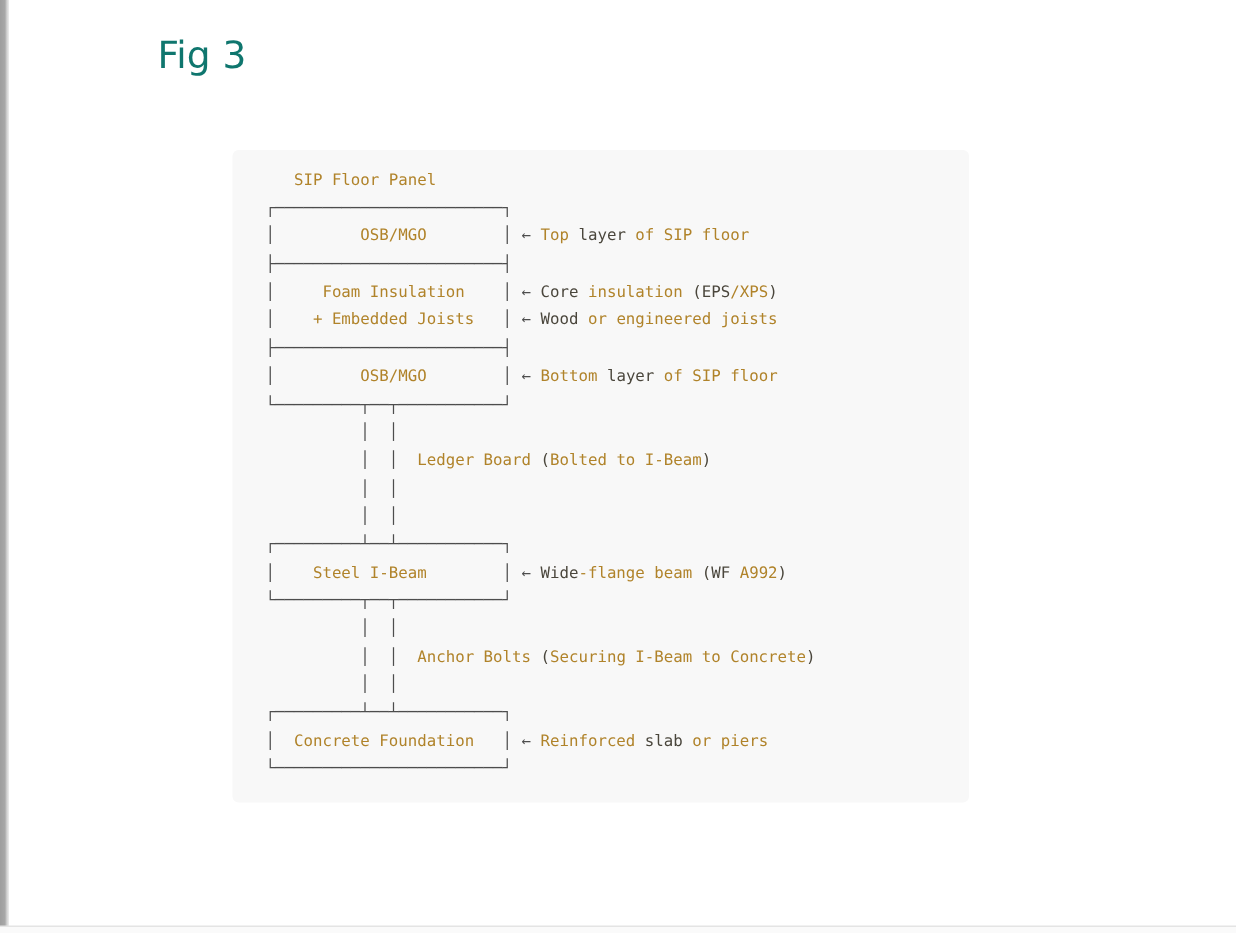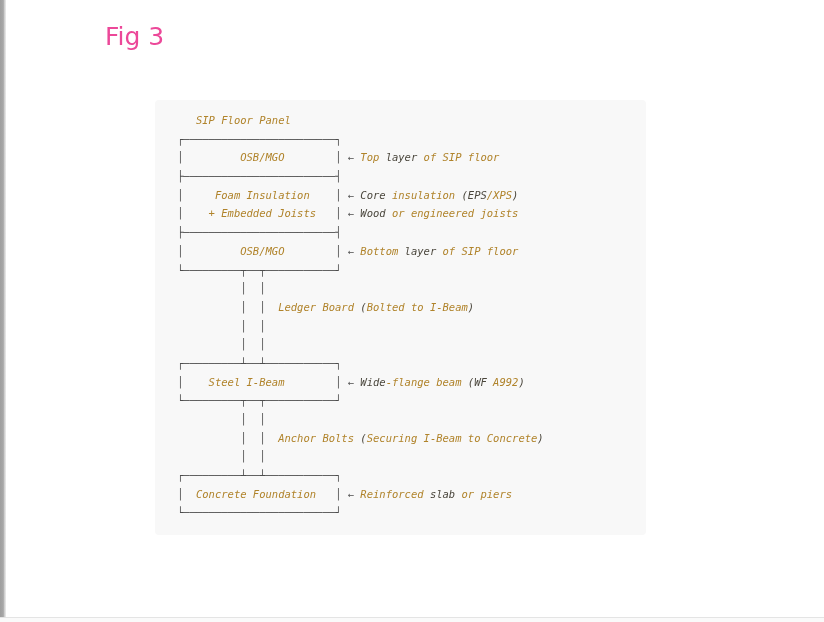--- a/index.html
+++ b/index.html
@@ -8,27 +8,27 @@
     --struct:#4d4d4d;
     --code-bg:#f8f8f8;
   }
   *{margin:0;padding:0;box-sizing:border-box;}
   html,body{width:824px;height:622px;overflow:hidden;background:#ffffff;
     font-family:"DejaVu Sans", sans-serif;}
   .page{position:relative;width:824px;height:622px;background:#ffffff;}
   .left-strip{position:absolute;left:0;top:0;width:6px;height:622px;
     background:linear-gradient(to right,#9e9e9e 0%,#a8a8a8 55%,#cfcfcf 75%,#eeeeee 100%);}
   .figure-label{position:absolute;left:105px;top:22px;font-size:25px;line-height:1.2;
-    color:#ec4899;font-family:"DejaVu Sans",sans-serif;font-weight:400;}
+    color:#0f766e;font-family:"DejaVu Sans",sans-serif;font-weight:400;}
   .code-block{position:absolute;left:155px;top:100px;width:491px;height:435px;
     background:var(--code-bg);border-radius:4px;}
   pre.diagram{margin:0;padding:11px 0 0 22px;
     font-family:"DejaVu Sans Mono",monospace;font-size:10.5px;line-height:18.7px;
     color:var(--struct);white-space:pre;}
-  .dline{height:18.7px;font-style:italic;}
+  .dline{height:18.7px;}
   .c-s{color:var(--struct);}
   .c-g{color:var(--gold);}
   .c-d{color:var(--dark);}
   .bottom-edge{position:absolute;left:0;top:617px;width:824px;height:1px;background:#e4e4e4;}
   .bottom-fill{position:absolute;left:0;top:618px;width:824px;height:4px;background:#fafafa;}
 </style>
 </head>
 <body>
 
 <div class="page">

